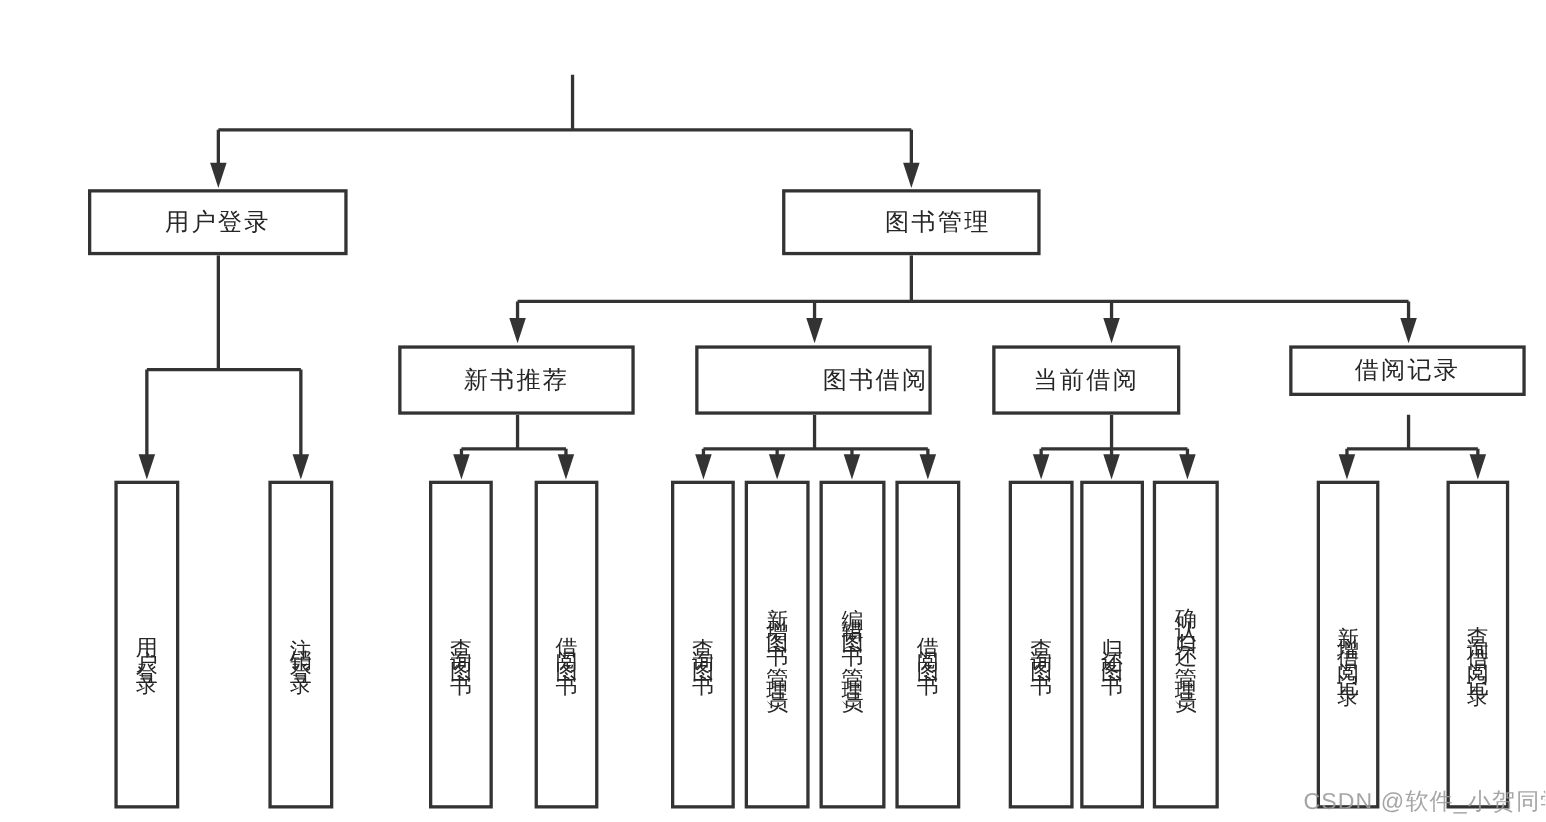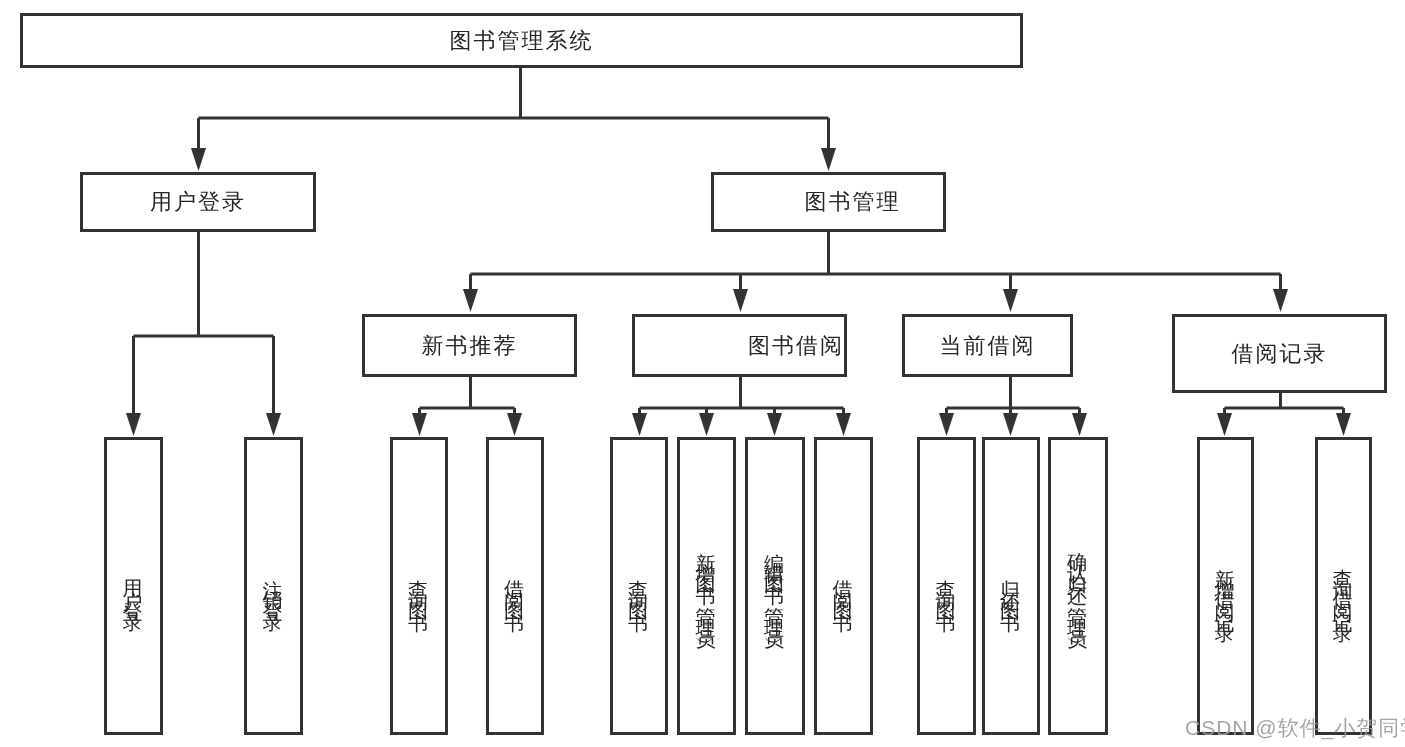--- a/index.html
+++ b/index.html
@@ -102,41 +102,38 @@
     <path class="cline" d="M1010.5 377 V408 M946.5 408 H1079.5 M946.5 408 V414 M1010.5 408 V414 M1079.5 408 V414"></path>
     <path class="ahead" d="M939 413 L954 413 L946.5 436 Z"></path>
     <path class="ahead" d="M1003 413 L1018 413 L1010.5 436 Z"></path>
     <path class="ahead" d="M1072 413 L1087 413 L1079.5 436 Z"></path>
 
     <path class="cline" d="M1280.5 377 V408 M1224.5 408 H1343.5 M1224.5 408 V414 M1343.5 408 V414"></path>
     <path class="ahead" d="M1217 413 L1232 413 L1224.5 436 Z"></path>
     <path class="ahead" d="M1336 413 L1351 413 L1343.5 436 Z"></path>
   </svg>
 
-  <div class="node hnode" style="left:20px; top:13px; width:1003px; height:55px;">
-    <span>图书管理系统</span>
-  </div>
 
   <div class="node hnode" style="left:80px; top:172px; width:236px; height:60px;">
     <span>用户登录</span>
   </div>
   <div class="node hnode" style="left:711px; top:172px; width:235px; height:60px;padding-left:48px;">
     <span>图书管理</span>
   </div>
 
   <div class="node hnode" style="left:362px; top:314px; width:215px; height:63px;">
     <span>新书推荐</span>
   </div>
   <div class="node hnode" style="left:632px; top:314px; width:215px; height:63px;justify-content:flex-end;">
     <span>图书借阅</span>
   </div>
   <div class="node hnode" style="left:902px; top:314px; width:171px; height:63px;">
     <span>当前借阅</span>
   </div>
-  <div class="node hnode" style="left:1172px; top:314px; width:215px; height:79px;">
+  <div class="node hnode" style="left:1172px; top:314px; width:215px; height:46px;">
     <span>借阅记录</span>
   </div>
 
   <div class="node vnode" style="left:104px; top:437px; width:59px; height:298px;">
     <span class="vtext">用户登录</span>
   </div>
   <div class="node vnode" style="left:244px; top:437px; width:59px; height:298px;">
     <span class="vtext">注销登录</span>
   </div>
 

